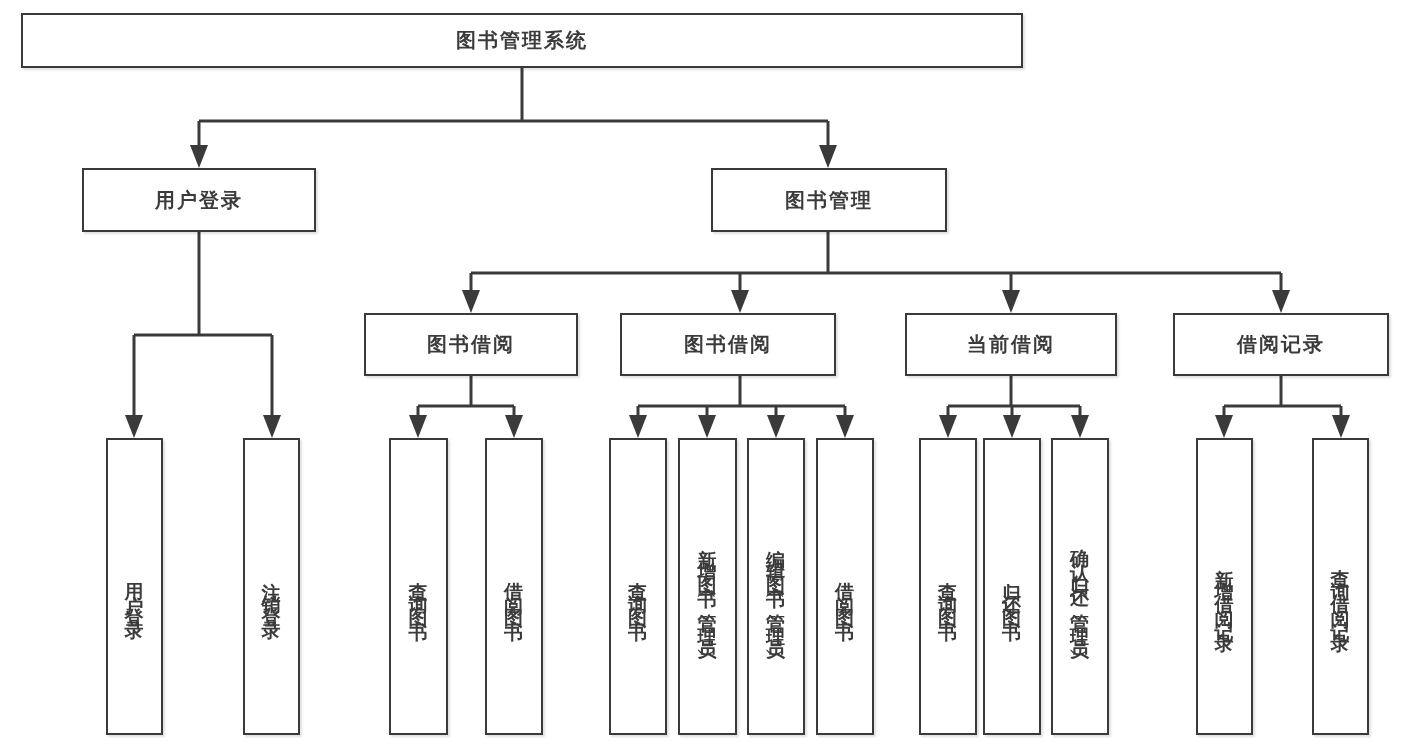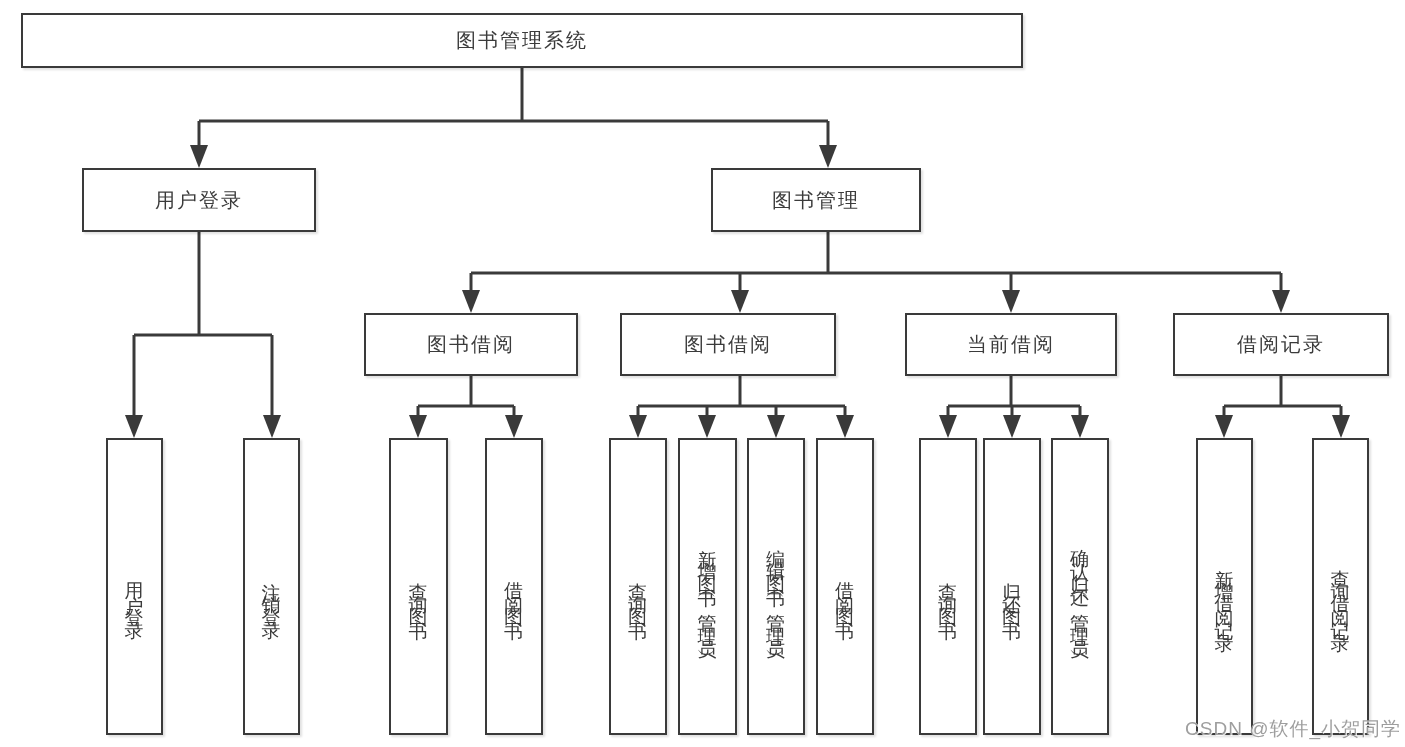--- a/index.html
+++ b/index.html
@@ -7,20 +7,21 @@
     padding: 0;
     background: #ffffff;
     font-family: "Liberation Sans", "DejaVu Sans", sans-serif;
   }
   .canvas {
     position: relative;
     width: 1405px;
     height: 747px;
     background: #ffffff;
     overflow: hidden;
+    font-weight: bold;
   }
   #connector-layer {
     position: absolute;
     left: 0; top: 0;
     width: 1405px; height: 747px;
     pointer-events: none;
   }
   .node {
     position: absolute;
     box-sizing: border-box;
@@ -116,21 +117,21 @@
       <polygon points="1332,415 1350,415 1341,438" fill="#3a3a3a"></polygon>
     </svg>
 
   <div class="node h" style="left:21px;top:13px;width:1002px;height:55px">
     <span>图书管理系统</span>
   </div>
 
   <div class="node h" style="left:82px;top:168px;width:234px;height:64px">
     <span>用户登录</span>
   </div>
-  <div class="node h" style="left:711px;top:168px;width:210px;height:64px">
+  <div class="node h" style="left:711px;top:168px;width:236px;height:64px">
     <span>图书管理</span>
   </div>
 
   <div class="node h" style="left:364px;top:313px;width:214px;height:63px">
     <span>图书借阅</span>
   </div>
   <div class="node h" style="left:620px;top:313px;width:216px;height:63px">
     <span>图书借阅</span>
   </div>
   <div class="node h" style="left:1173px;top:313px;width:216px;height:63px">
@@ -177,14 +178,13 @@
     <span>确认归还（管理员）</span>
   </div>
 
   <div class="node v" style="left:1196px;top:438px;width:57px;height:297px">
     <span>新增借阅记录</span>
   </div>
   <div class="node v" style="left:1312px;top:438px;width:57px;height:297px">
     <span>查询借阅记录</span>
   </div>
 
-  <div class="watermark">CSDN @软件_小贺同学</div>
 </div>
 
 </body></html>

